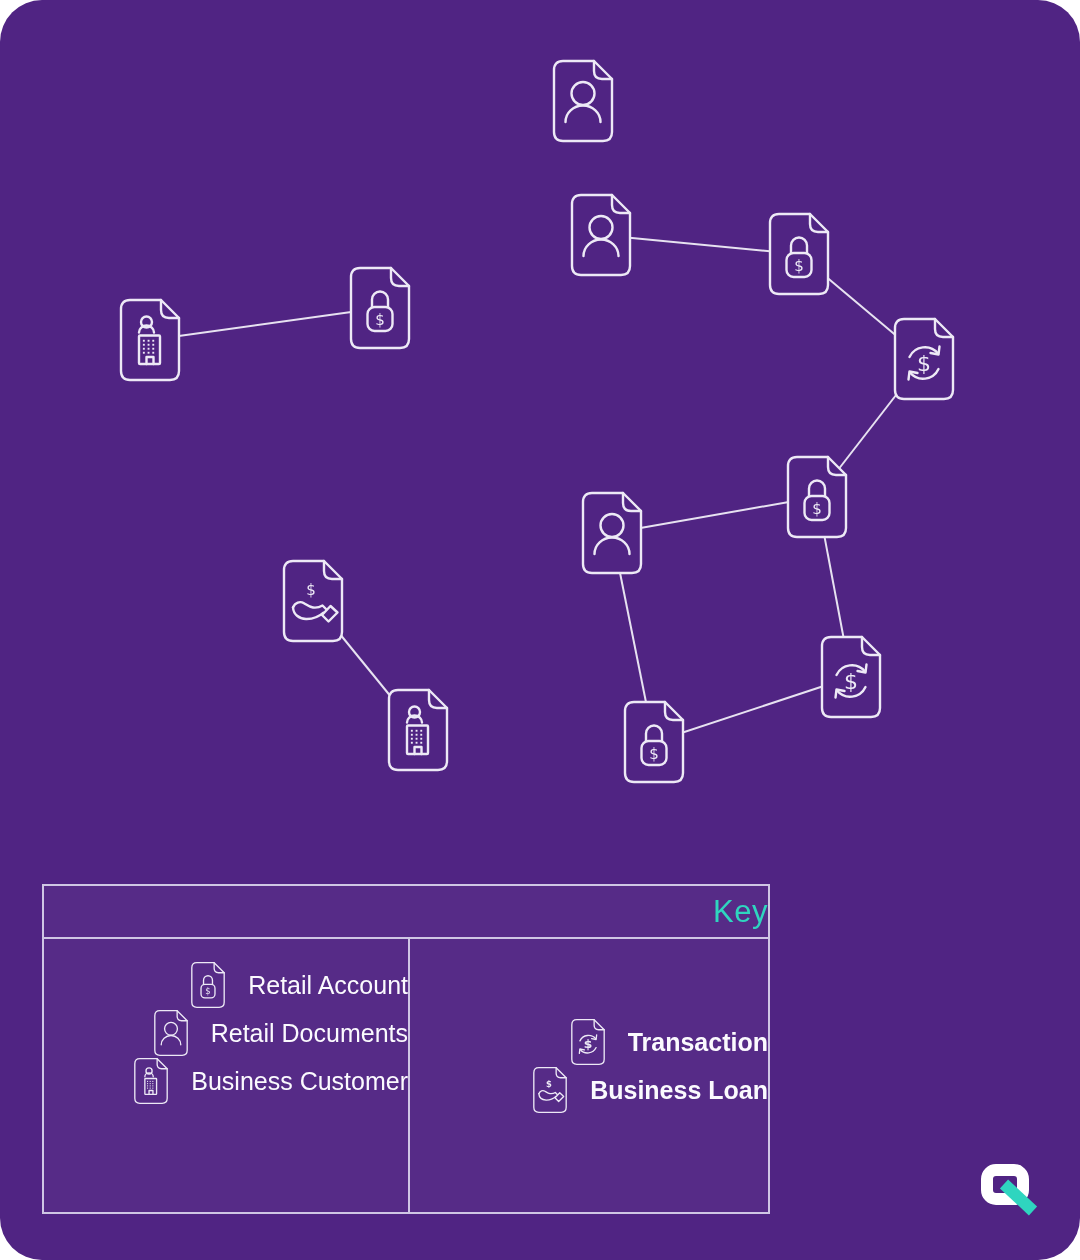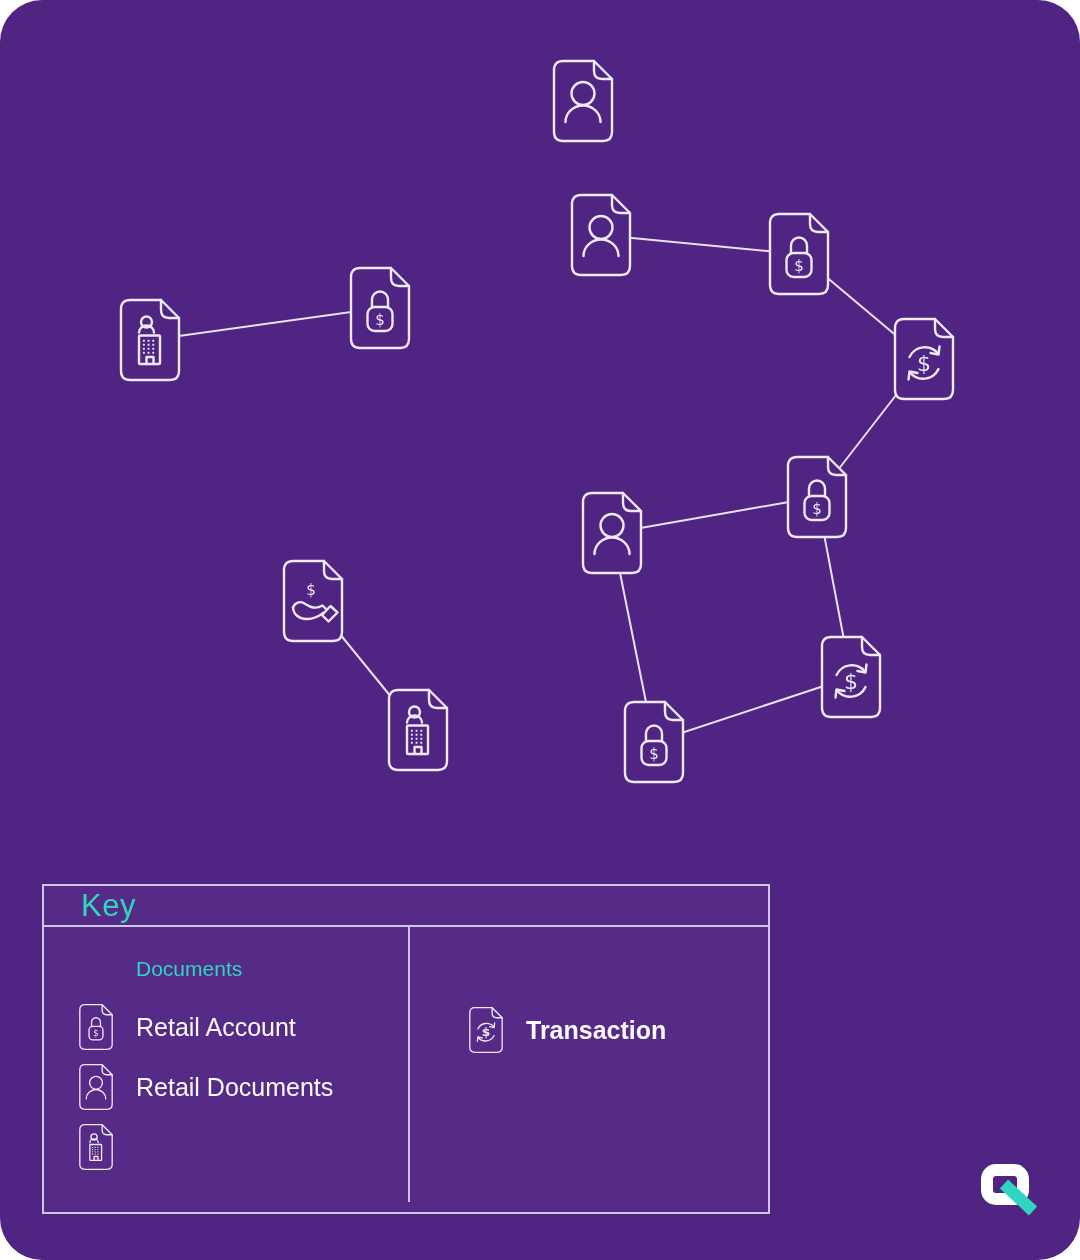--- a/index.html
+++ b/index.html
@@ -26,29 +26,29 @@
   .dotfill{fill:var(--icon_stroke);stroke:none;}
   #graph{--doc-fill:var(--canvas_bg);}
   .key-icon{--doc-fill:transparent;width:36px;height:48px;flex:0 0 36px;}
 
   .key-panel{
     position:absolute;left:42px;top:884px;width:728px;height:330px;
     border:2px solid var(--panel-border,#CFC6E4);border-color:var(--panel_border);
     background:rgba(255,255,255,0.035);
   }
   .key-header{
-    height:41px;border-bottom:2px solid var(--panel_border);
-    display:flex;align-items:center;padding-left:37px;
+    height:53px;border-bottom:2px solid var(--panel_border);
+    display:flex;align-items:center;padding-left:24px;justify-content:flex-end;
   }
   .key-title{color:var(--accent_teal);font-size:31px;letter-spacing:0.5px;}
   .key-body{display:flex;height:275px;}
   .key-col-left{width:366px;border-right:2px solid var(--panel_border);}
   .key-col-right{flex:1;font-weight:bold;}
   .key-subtitle{margin:30px 0 0 92px;color:var(--accent_teal);font-size:21px;}
-  .key-items{display:flex;flex-direction:column;gap:12px;}
+  .key-items{display:flex;flex-direction:column;gap:0;align-items:flex-end;}
   .key-col-left .key-items{margin:22px 0 0 34px;}
   .key-col-right .key-items{margin:79px 0 0 58px;}
   .key-item{display:flex;align-items:center;gap:22px;}
   .key-label{color:var(--label_text);font-size:25px;white-space:nowrap;}
 
   .logo{position:absolute;left:974px;top:1156px;width:70px;height:70px;}
   .logo-ring{fill:none;stroke:#FFFFFF;stroke-width:12;}
   .logo-tail{stroke:var(--accent_teal);stroke-width:12;stroke-linecap:butt;}
 </style>
 </head>
@@ -140,52 +140,58 @@
         <use href="#sym-business-customer" x="386" y="687" width="64" height="86"></use>
       </g>
   </svg>
 
   <div class="key-panel">
     <div class="key-header">
       <span class="key-title">Key</span>
     </div>
     <div class="key-body">
       <div class="key-col-left">
-        <div class="key-subtitle">Documents</div>
         <div class="key-items" id="key-items-left">
   <div class="key-item">
     <svg class="key-icon" viewBox="0 0 64 86">
                 <use href="#sym-retail-account"></use>
               </svg>
     <span class="key-label">Retail Account</span>
   </div>
 
   <div class="key-item">
     <svg class="key-icon" viewBox="0 0 64 86">
                 <use href="#sym-retail-customer"></use>
               </svg>
     <span class="key-label">Retail Documents</span>
   </div>
 
   <div class="key-item">
     <svg class="key-icon" viewBox="0 0 64 86">
                 <use href="#sym-business-customer"></use>
               </svg>
+    <span class="key-label">Business Customer</span>
   </div>
 </div>
       </div>
       <div class="key-col-right">
         <div class="key-items" id="key-items-right">
   <div class="key-item">
     <svg class="key-icon" viewBox="0 0 64 86">
                 <use href="#sym-transaction"></use>
               </svg>
     <span class="key-label">Transaction</span>
   </div>
 
+  <div class="key-item">
+    <svg class="key-icon" viewBox="0 0 64 86">
+                <use href="#sym-business-loan"></use>
+              </svg>
+    <span class="key-label">Business Loan</span>
+  </div>
 </div>
       </div>
     </div>
   </div>
 
   <svg class="logo" viewBox="0 0 70 70">
     <rect class="logo-ring" x="13" y="14" width="36" height="29" rx="9"></rect>
     <line class="logo-tail" x1="30" y1="28" x2="59" y2="55"></line>
   </svg>
 

